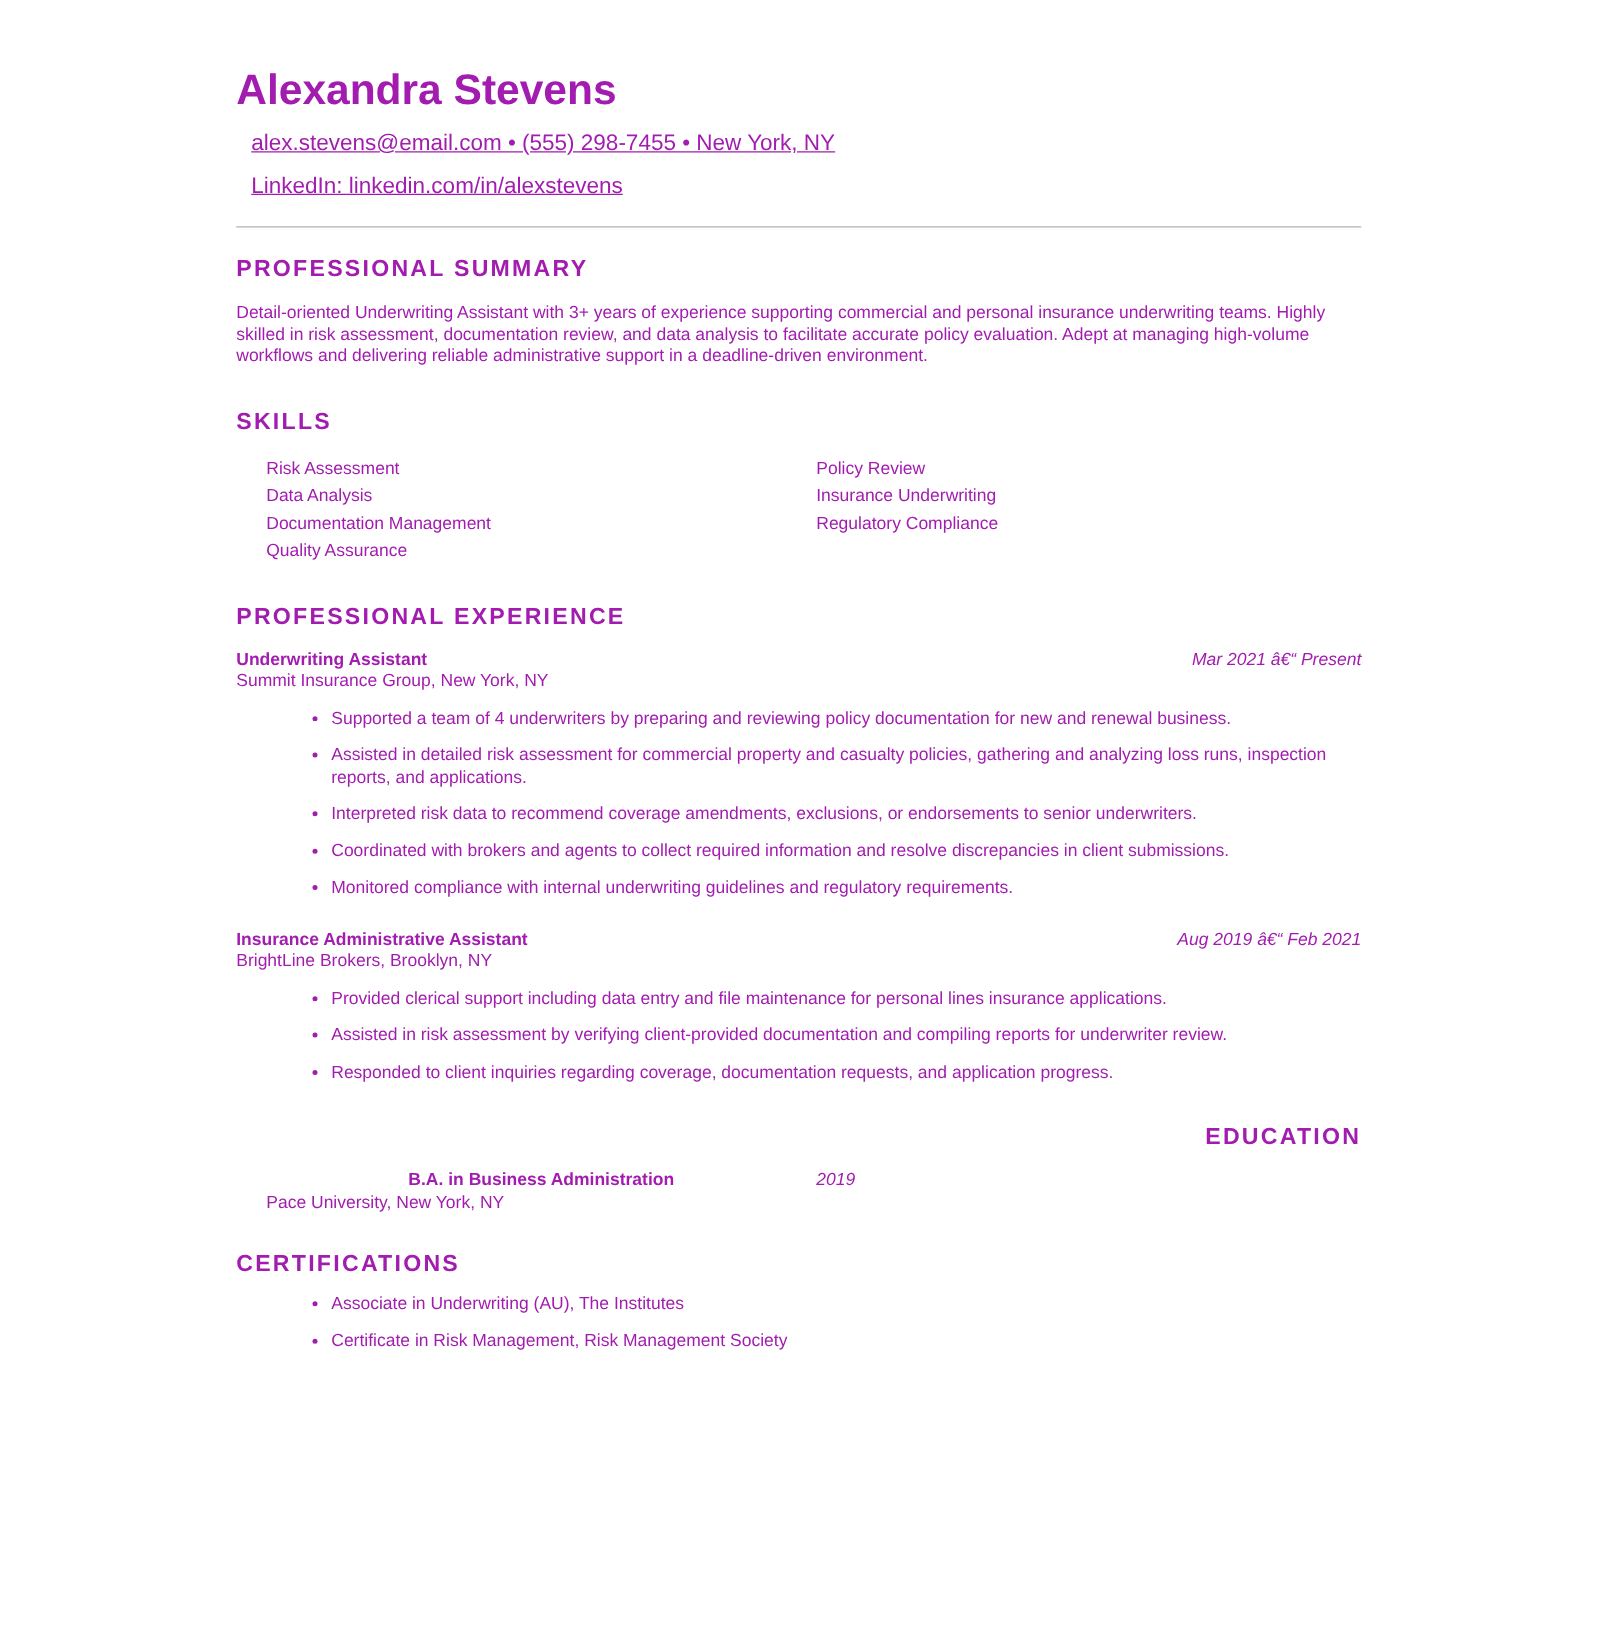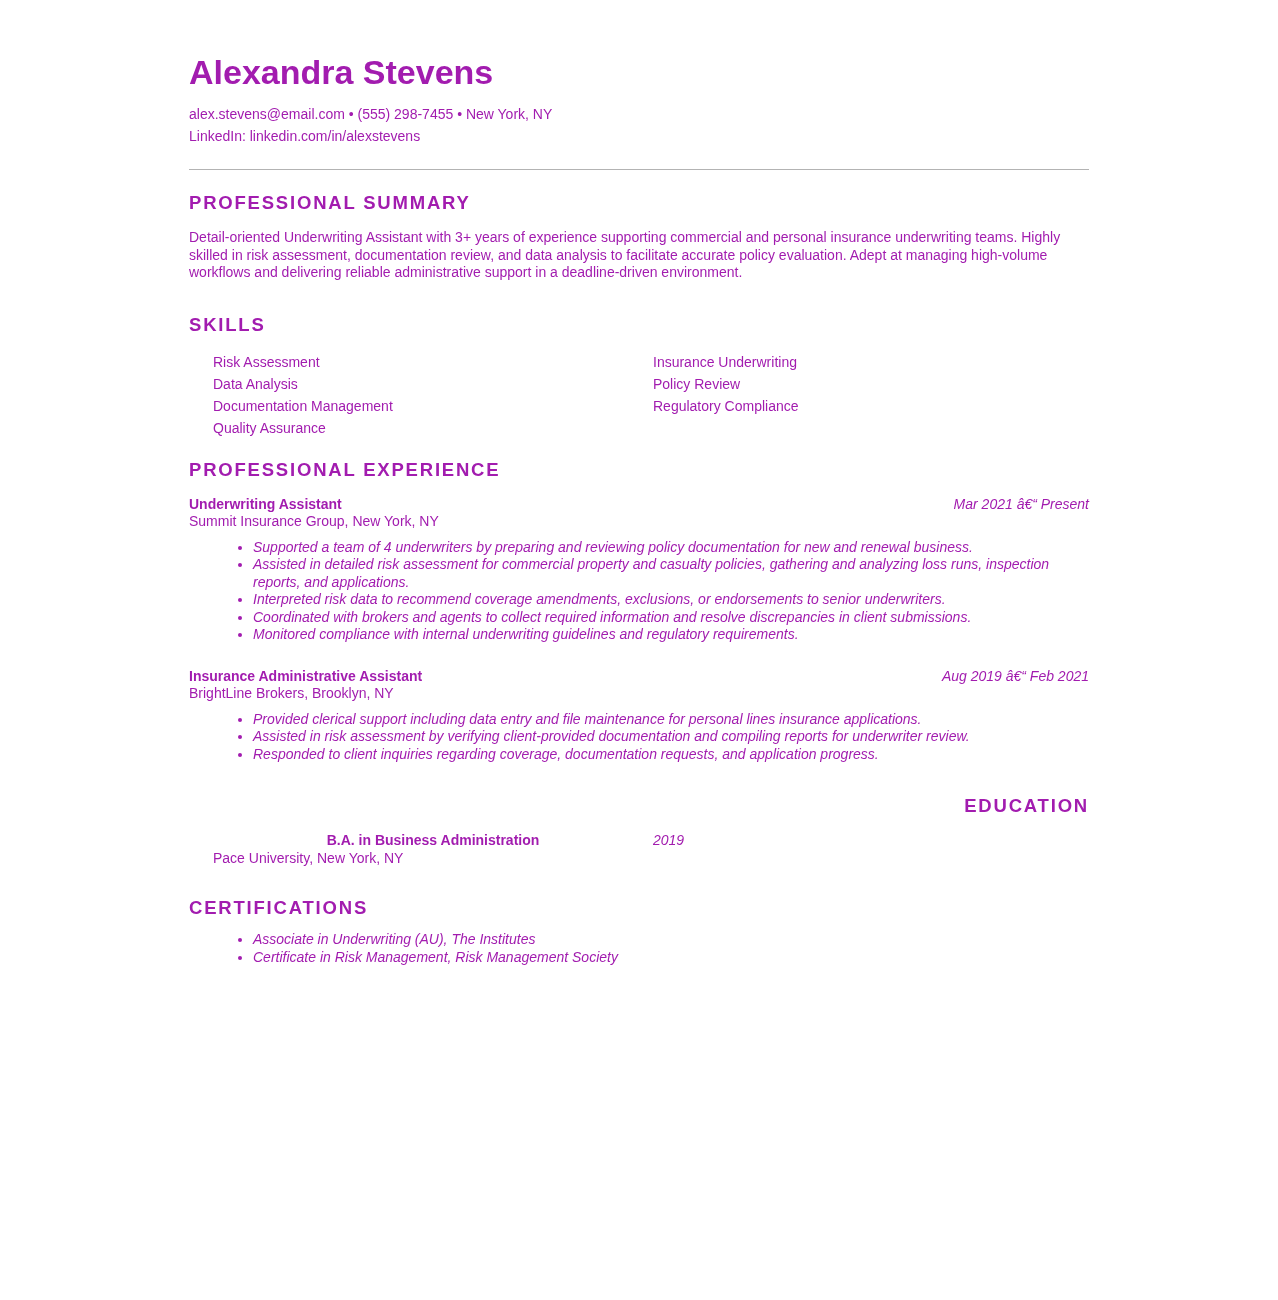--- a/index.html
+++ b/index.html
@@ -16,39 +16,40 @@
     line-height: 17.5px;
     color: #a21caf;
   }
   h1.name {
     font-size: 34px;
     line-height: 37px;
     font-weight: bold;
     margin: 0 0 12px 0;
   }
   .contact {
-    margin: 0;
+    margin: 12px;
     line-height: 22px;
-    font-size: 14px;
+    font-size: 18px;
+    text-decoration: underline;
   }
   hr.divider {
     border: none;
     border-top: 1px solid #b3b3b3;
     margin: 22px 0 0 0;
   }
   h2.section-heading {
     font-size: 18.5px;
     line-height: 22px;
     font-weight: bold;
     letter-spacing: 1.8px;
     margin: 30px 0 15px 0;
   }
   h2.summary-heading { margin-top: 22px; }
   h2.skills-heading { margin-top: 32px; }
-  h2.experience-heading { margin-top: 20px; }
+  h2.experience-heading { margin-top: 31px; }
   h2.education-heading { margin-top: 32px; text-align: right; }
   h2.certifications-heading { margin-bottom: 12px; }
   p.summary-text {
     margin: 0;
   }
   .skills-grid {
     display: grid;
     grid-template-columns: 440px 440px;
     margin-left: 24px;
   }
@@ -71,22 +72,21 @@
   .job-dates {
     font-style: italic;
   }
   .job-company {
   }
   ul.bullets {
     margin: 8px 0 0 0;
     padding: 0 0 0 64px;
   }
   ul.bullets li {
-    margin: 0;
-    font-style: italic;
+    margin: 12px;
   }
   .edu-row {
     display: flex;
     margin-left: 24px;
   }
   .edu-degree {
     width: 440px;
     font-weight: bold;
     text-align: center;
   }
@@ -118,22 +118,22 @@
   <section>
     <h2 class="section-heading skills-heading">SKILLS</h2>
     <div class="skills-grid">
       <ul class="skills-col">
         <li>Risk Assessment</li>
         <li>Data Analysis</li>
         <li>Documentation Management</li>
         <li>Quality Assurance</li>
       </ul>
       <ul class="skills-col">
+        <li>Policy Review</li>
         <li>Insurance Underwriting</li>
-        <li>Policy Review</li>
         <li>Regulatory Compliance</li>
       </ul>
     </div>
   </section>
 
   <section>
     <h2 class="section-heading experience-heading">PROFESSIONAL EXPERIENCE</h2>
 
     <div class="job">
       <div class="job-header">

